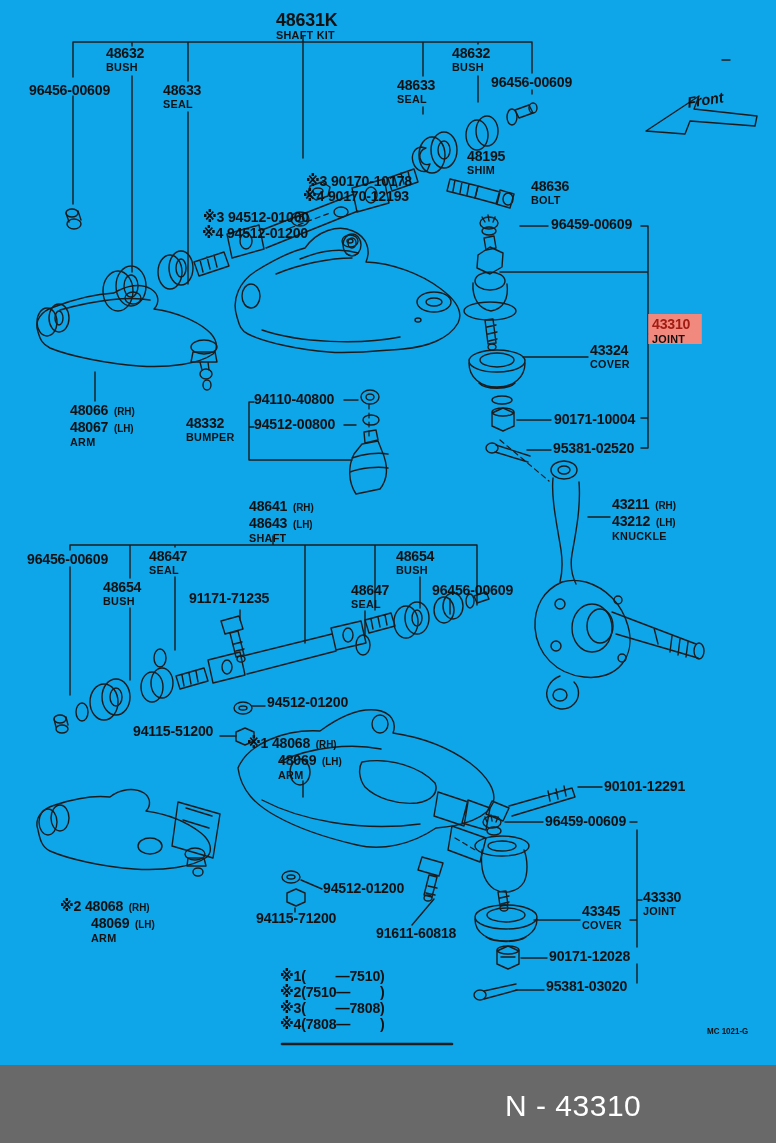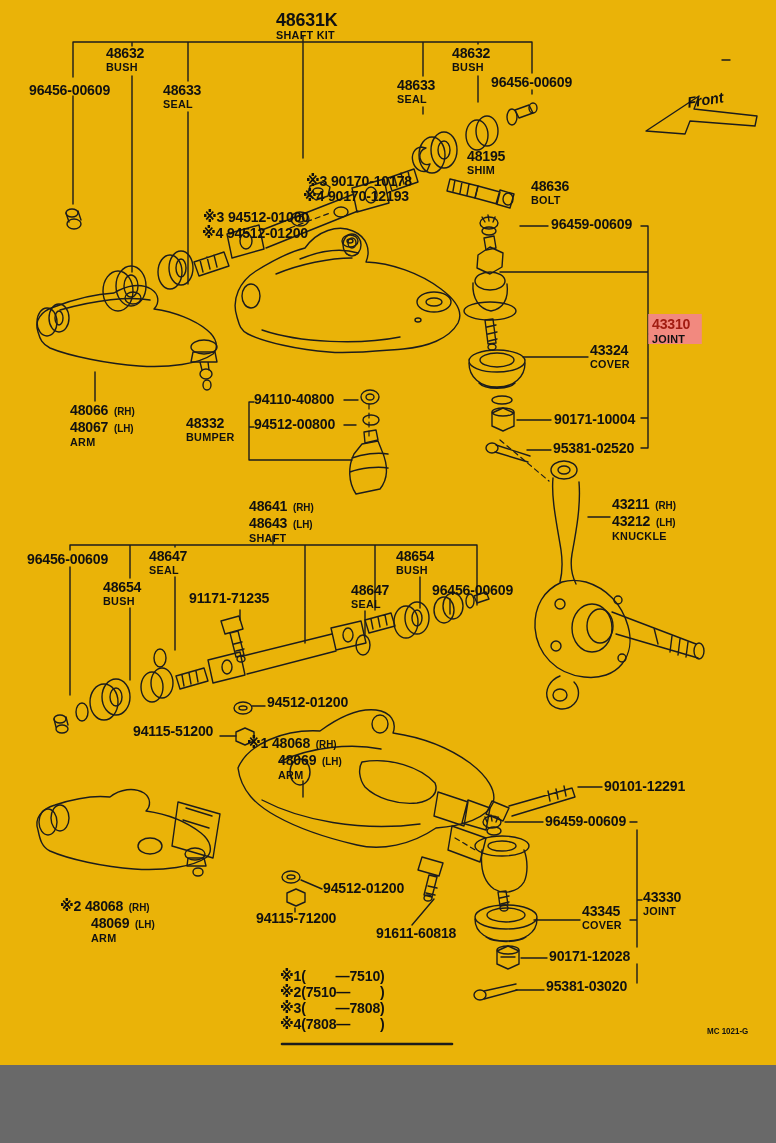--- a/index.html
+++ b/index.html
@@ -1,16 +1,16 @@
 <!DOCTYPE html>
 <html><head>
 <meta charset="utf-8">
 <style>
   html,body{margin:0;padding:0;background:#fff;}
-  .page{position:relative;width:776px;height:1143px;background:#eab308;overflow:hidden;
+  .page{position:relative;width:776px;height:1143px;background:#0ea5e9;overflow:hidden;
         font-family:"Liberation Sans","DejaVu Sans",sans-serif;color:#111;}
   svg{position:absolute;left:0;top:0;}
   svg path,svg ellipse,svg circle,svg line{stroke:#1c1c1c;fill:none;stroke-width:1.4;stroke-linecap:round;stroke-linejoin:round;}
   svg .thin{stroke-width:1.2;}
   svg .dash{stroke-dasharray:5,4;stroke-width:1.2;}
   svg .thick{stroke-width:2.6;}
   #labels-layer{position:absolute;left:0;top:0;width:776px;height:1065px;}
   .lbl{position:absolute;white-space:nowrap;transform:scaleX(.94);transform-origin:0 0;}
   .line{position:relative;display:block;}
   .num{font-weight:bold;font-size:15px;line-height:16px;letter-spacing:-0.2px;}
@@ -417,15 +417,16 @@
         <div class="line num"><span class="t">※4(7808—&nbsp;&nbsp;&nbsp;&nbsp;&nbsp;&nbsp;&nbsp;&nbsp;)</span></div>
       </div>
       <div class="lbl" style="left: 707px; top: 1027px;">
         <div class="line tiny"><span class="t">MC 1021-G</span></div>
       </div>
     </div>
 
   <div class="front">Front</div>
 
   <div class="footer">
+    <span class="f-right">N - 43310</span>
   </div>
 
 </div>
 
 </body></html>

